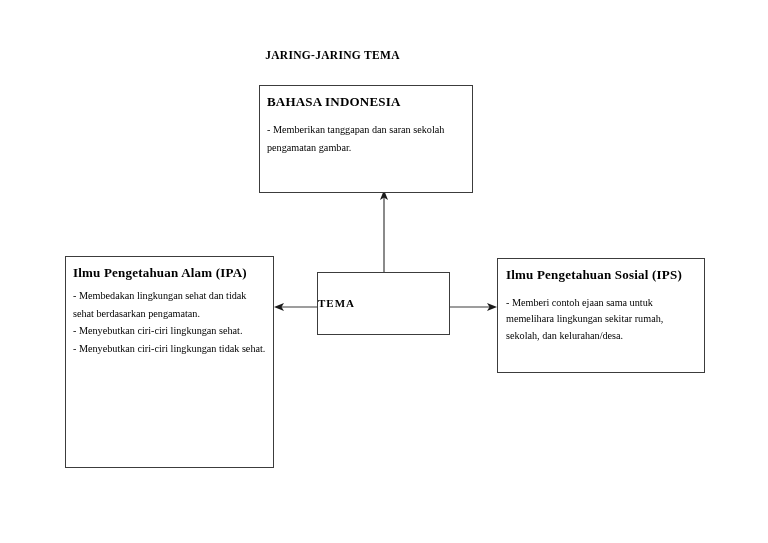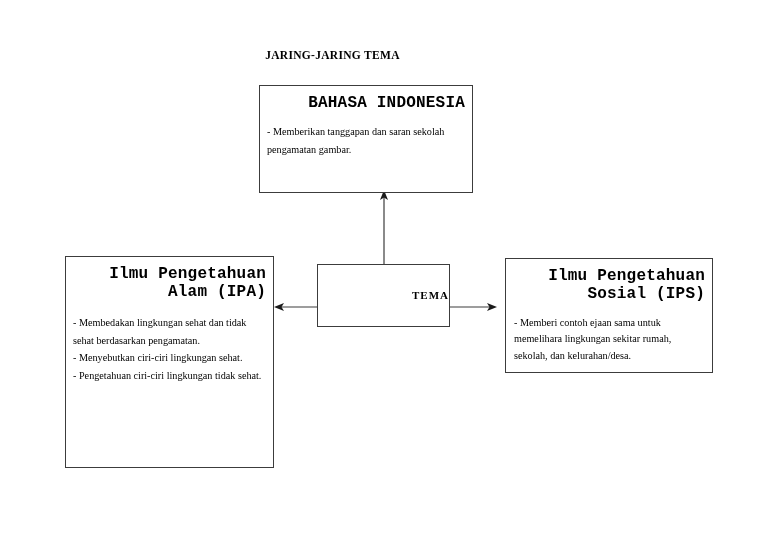--- a/index.html
+++ b/index.html
@@ -36,25 +36,24 @@
   }
 
   .node {
     position: absolute;
     border: 1px solid #3c3c3c;
     background: #ffffff;
     box-sizing: border-box;
   }
 
   .node-title {
-    text-align: right;
+    text-align: left;
     font-weight: bold;
-    font-size: 16px;
+    font-size: 13px;
     letter-spacing: 0.2px;
-    font-family: Liberation Mono, monospace;
   }
 
   .node-list {
     margin: 0;
     padding: 0;
     list-style: none;
   }
 
   .node-list li {
     font-size: 10.2px;
@@ -72,43 +71,42 @@
   #node-bahasa .node-title { margin-bottom: 11px; }
 
   
   #node-ipa {
     left: 65px;
     top: 256px;
     width: 209px;
     height: 212px;
     padding: 8px 7px 0 7px;
   }
-  #node-ipa .node-title { margin-bottom: 13px; }
+  #node-ipa .node-title { margin-bottom: 6px; }
 
   
   #node-ips {
     left: 497px;
     top: 258px;
     width: 208px;
     height: 115px;
     padding: 8px 7px 0 8px;
-    margin-left: 8px;
   }
   #node-ips .node-title { margin-bottom: 12px; }
   #node-ips .node-list li { line-height: 1.6; }
 
   
   #node-tema {
     left: 317px;
-    top: 264px;
+    top: 272px;
     width: 133px;
     height: 63px;
     display: flex;
     flex-direction: column;
-    align-items: flex-end;
+    align-items: flex-start;
     justify-content: center;
   }
   #node-tema .tema-line {
     font-weight: bold;
     font-size: 11px;
     letter-spacing: 1px;
     line-height: 1.95;
   }
 
   .svg-layer {
@@ -150,21 +148,21 @@
     <ul class="node-list">
       <li>- Memberikan tanggapan dan saran sekolah pengamatan gambar.</li>
     </ul>
   </div>
 
   <div class="node" id="node-ipa">
     <div class="node-title">Ilmu Pengetahuan Alam (IPA)</div>
     <ul class="node-list">
       <li>- Membedakan lingkungan sehat dan tidak sehat berdasarkan pengamatan.</li>
       <li>- Menyebutkan ciri-ciri lingkungan sehat.</li>
-      <li>- Pengetahuan ciri-ciri lingkungan tidak sehat.</li>
+      <li>- Menyebutkan ciri-ciri lingkungan tidak sehat.</li>
     </ul>
   </div>
 
   <div class="node" id="node-ips">
     <div class="node-title">Ilmu Pengetahuan Sosial (IPS)</div>
     <ul class="node-list">
       <li>- Memberi contoh ejaan sama untuk memelihara lingkungan sekitar rumah, sekolah, dan kelurahan/desa.</li>
     </ul>
   </div>
 

